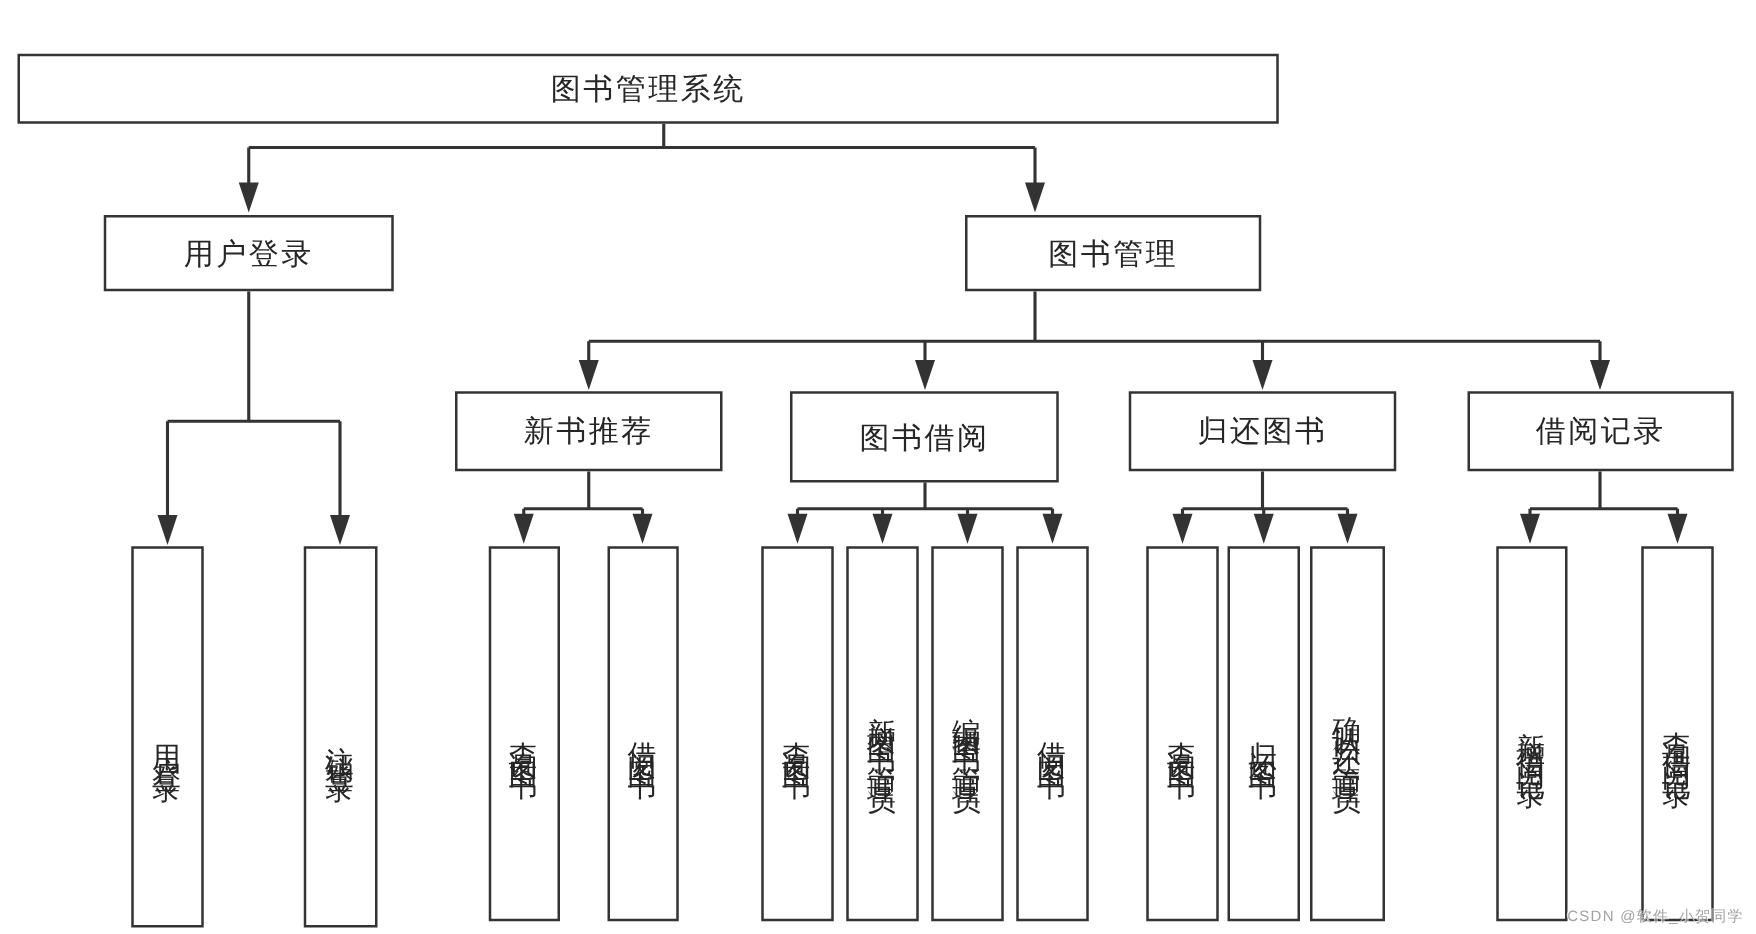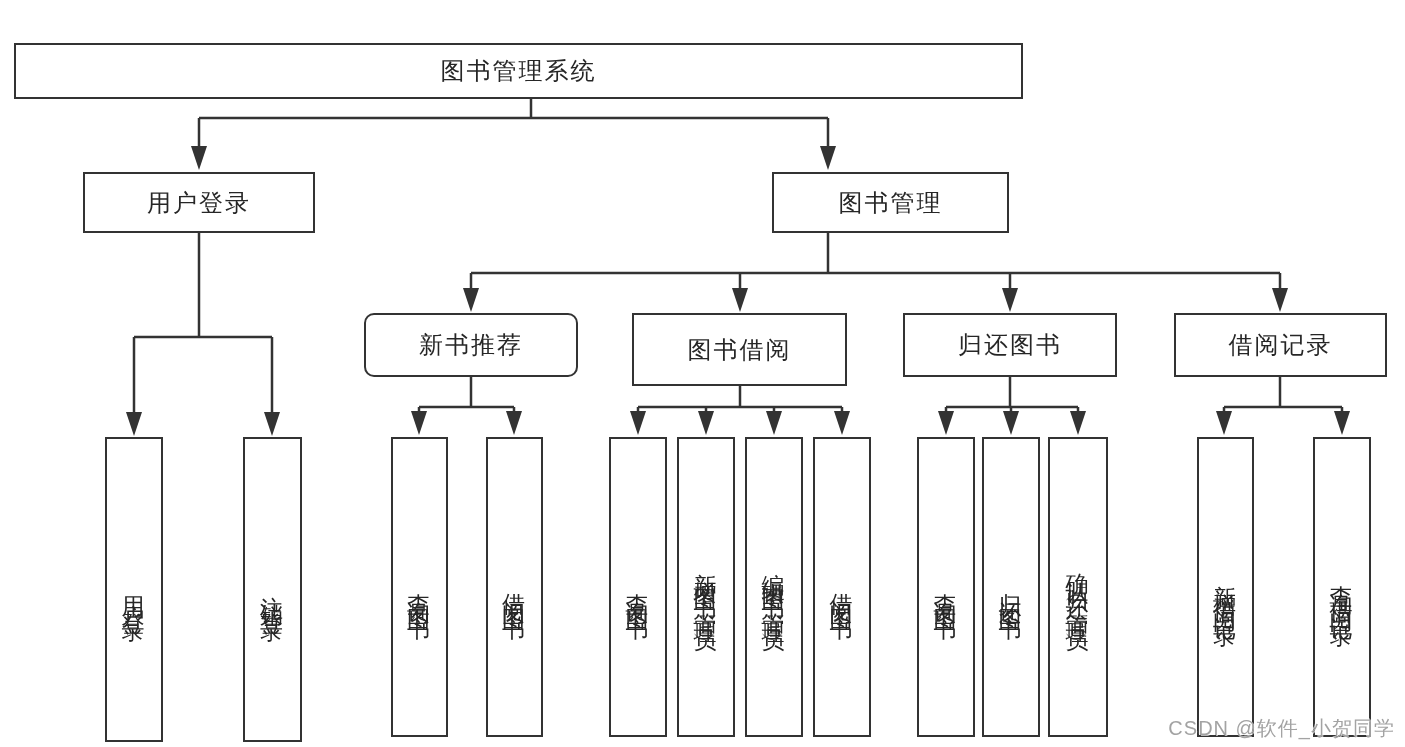--- a/index.html
+++ b/index.html
@@ -28,21 +28,21 @@
     text-orientation:mixed;
     font-size:23px;
     letter-spacing:8px;
     margin-bottom:-8px;
     white-space:nowrap;
   }
   .watermark {
     position:absolute;
     right:10px; bottom:5px;
     z-index:3;
-    font-size:20px;
+    font-size:12px;
     letter-spacing:1px;
     color:#a3a3a3;
     text-shadow:1px 1px 0 rgba(255,255,255,0.65), -1px -1px 0 rgba(255,255,255,0.65);
     white-space:nowrap;
   }
 </style>
 </head>
 <body>
 
 <div class="canvas">
@@ -117,21 +117,21 @@
     <span>图书管理系统</span>
   </div>
 
   <div class="node hnode" style="left:83px; top:172px; width:232px; height:61px;">
     <span>用户登录</span>
   </div>
   <div class="node hnode" style="left:734px; top:172px; width:237px; height:61px;margin-left:38px;">
     <span>图书管理</span>
   </div>
 
-  <div class="node hnode" style="left:364px; top:313px; width:214px; height:64px;border-radius:10px;">
+  <div class="node hnode" style="left:364px; top:313px; width:214px; height:64px;">
     <span>新书推荐</span>
   </div>
   <div class="node hnode" style="left:632px; top:313px; width:215px; height:73px;">
     <span>图书借阅</span>
   </div>
   <div class="node hnode" style="left:903px; top:313px; width:214px; height:64px;">
     <span>归还图书</span>
   </div>
   <div class="node hnode" style="left:1174px; top:313px; width:213px; height:64px;">
     <span>借阅记录</span>

